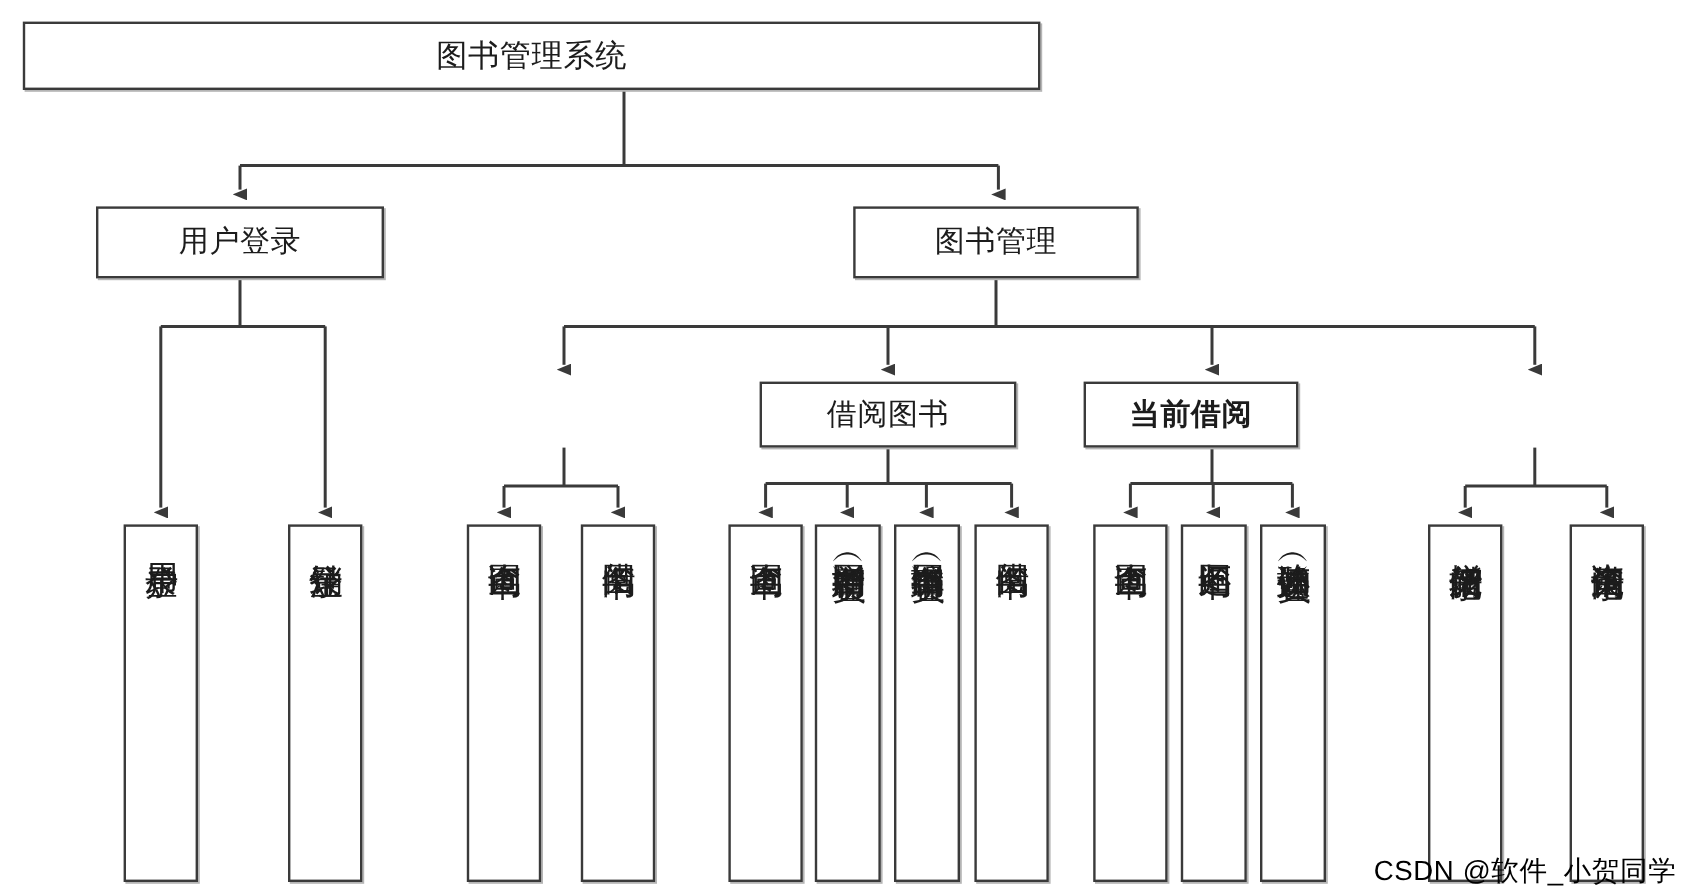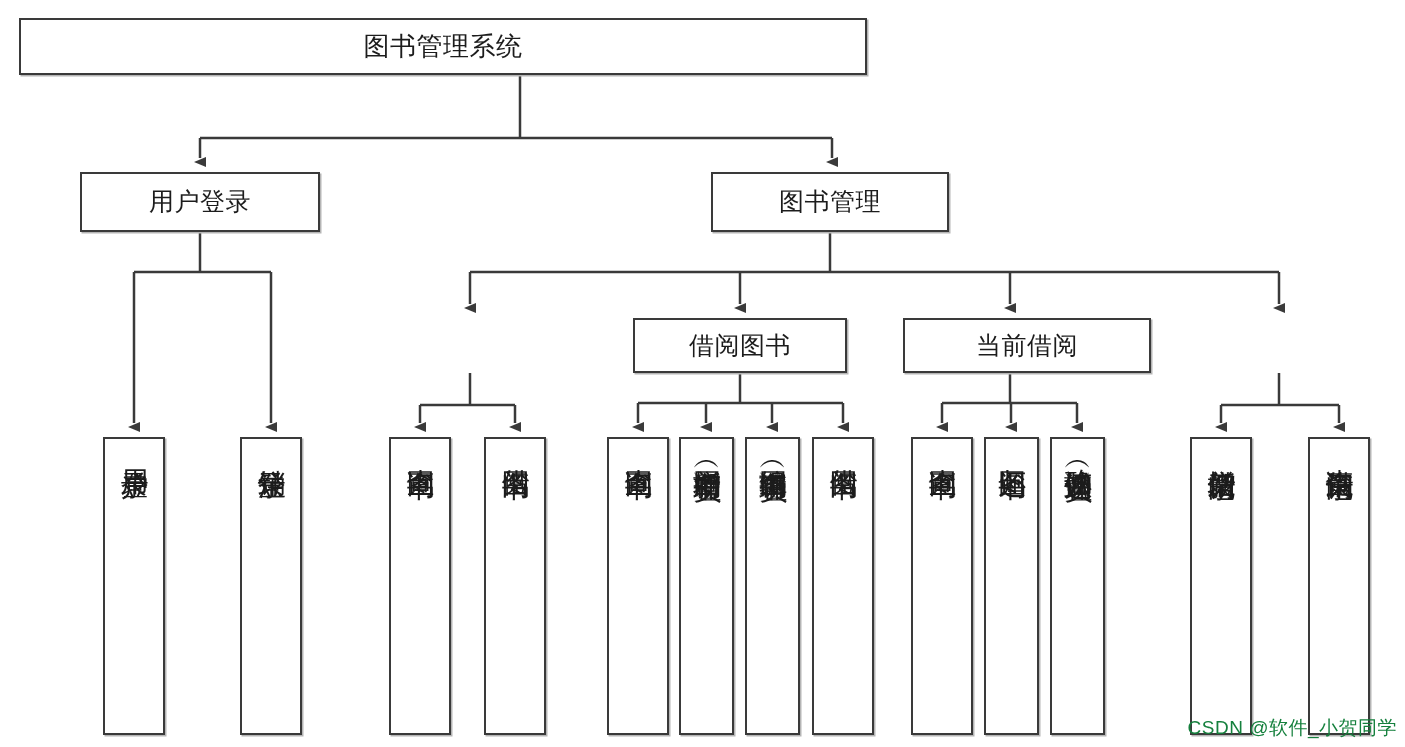--- a/index.html
+++ b/index.html
@@ -55,22 +55,22 @@
     white-space: nowrap;
     color: #1c1c1c;
   }
   .node.root {
     font-size: 26px;
   }
   .watermark {
     position: absolute;
     right: 8px;
     bottom: 6px;
-    font-size: 19px;
-    color: #15803d;
+    font-size: 23px;
+    color: #000000;
     letter-spacing: 0.5px;
     white-space: nowrap;
     pointer-events: none;
   }
 </style>
 </head>
 <body>
 
 <div id="diagram-root">
 
@@ -131,21 +131,21 @@
   <div class="node horizontal" style="left:80px; top:172px; width:240px; height:60px;">
     <span>用户登录</span>
   </div>
   <div class="node horizontal" style="left:711px; top:172px; width:238px; height:60px;">
     <span>图书管理</span>
   </div>
 
   <div class="node horizontal" style="left:633px; top:318px; width:214px; height:55px;">
     <span>借阅图书</span>
   </div>
-  <div class="node horizontal" style="left:903px; top:318px; width:248px; height:55px;">
+  <div class="node horizontal" style="left:903px; top:318px; width:179px; height:55px;font-weight:bold;">
     <span>当前借阅</span>
   </div>
 
   <div class="node vertical" style="left:103px; top:437px; width:62px; height:298px;">
     <span class="vtext">用户登录</span>
   </div>
   <div class="node vertical" style="left:240px; top:437px; width:62px; height:298px;">
     <span class="vtext">注销登录</span>
   </div>
   <div class="node vertical" style="left:389px; top:437px; width:62px; height:298px;">

